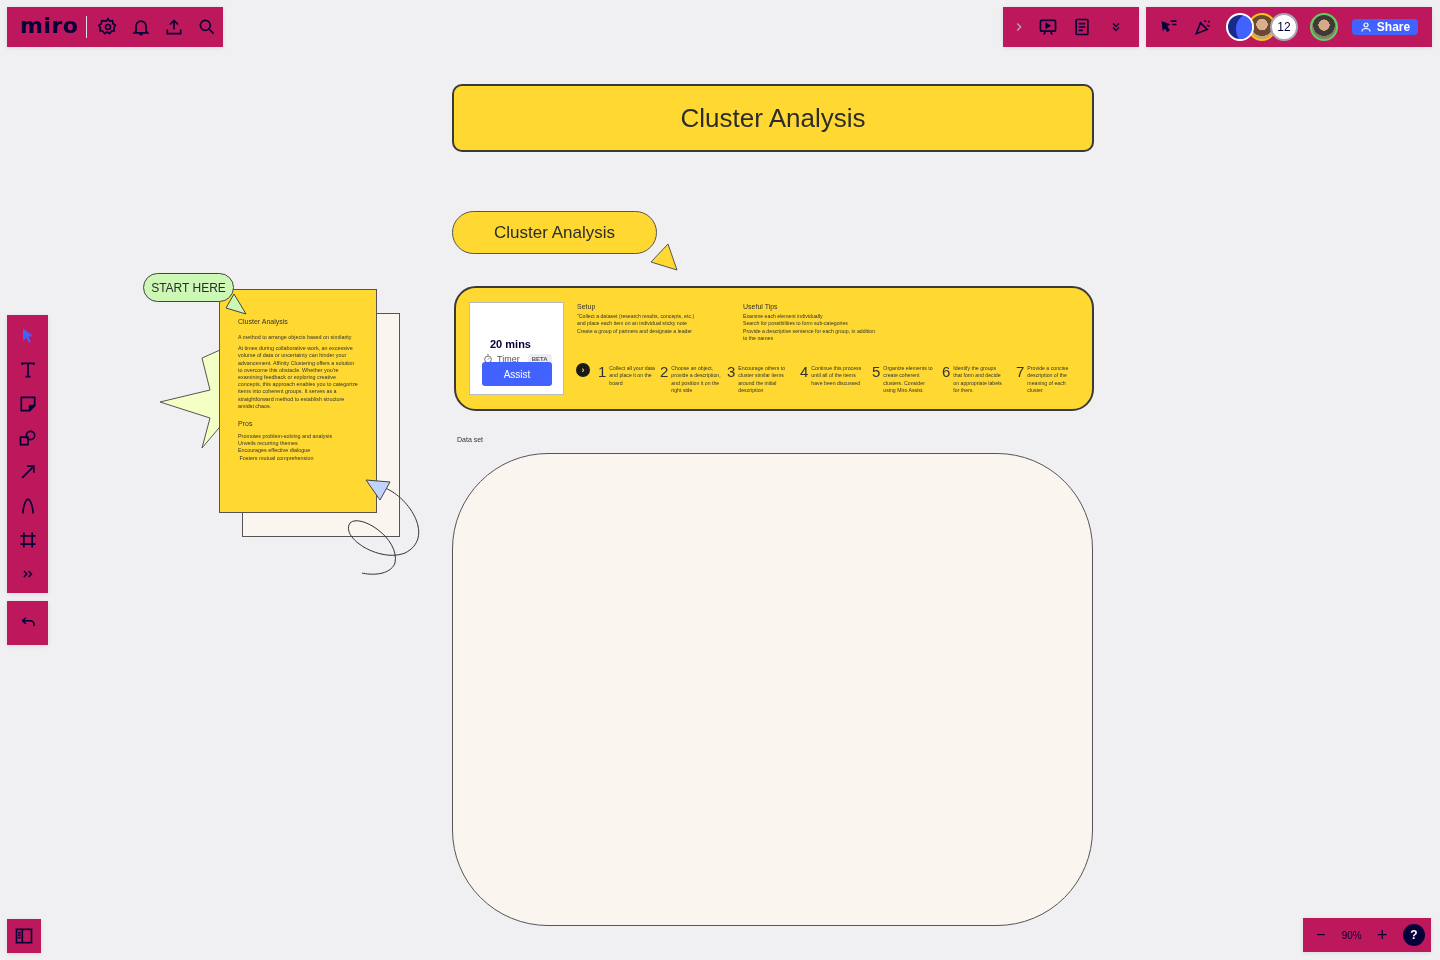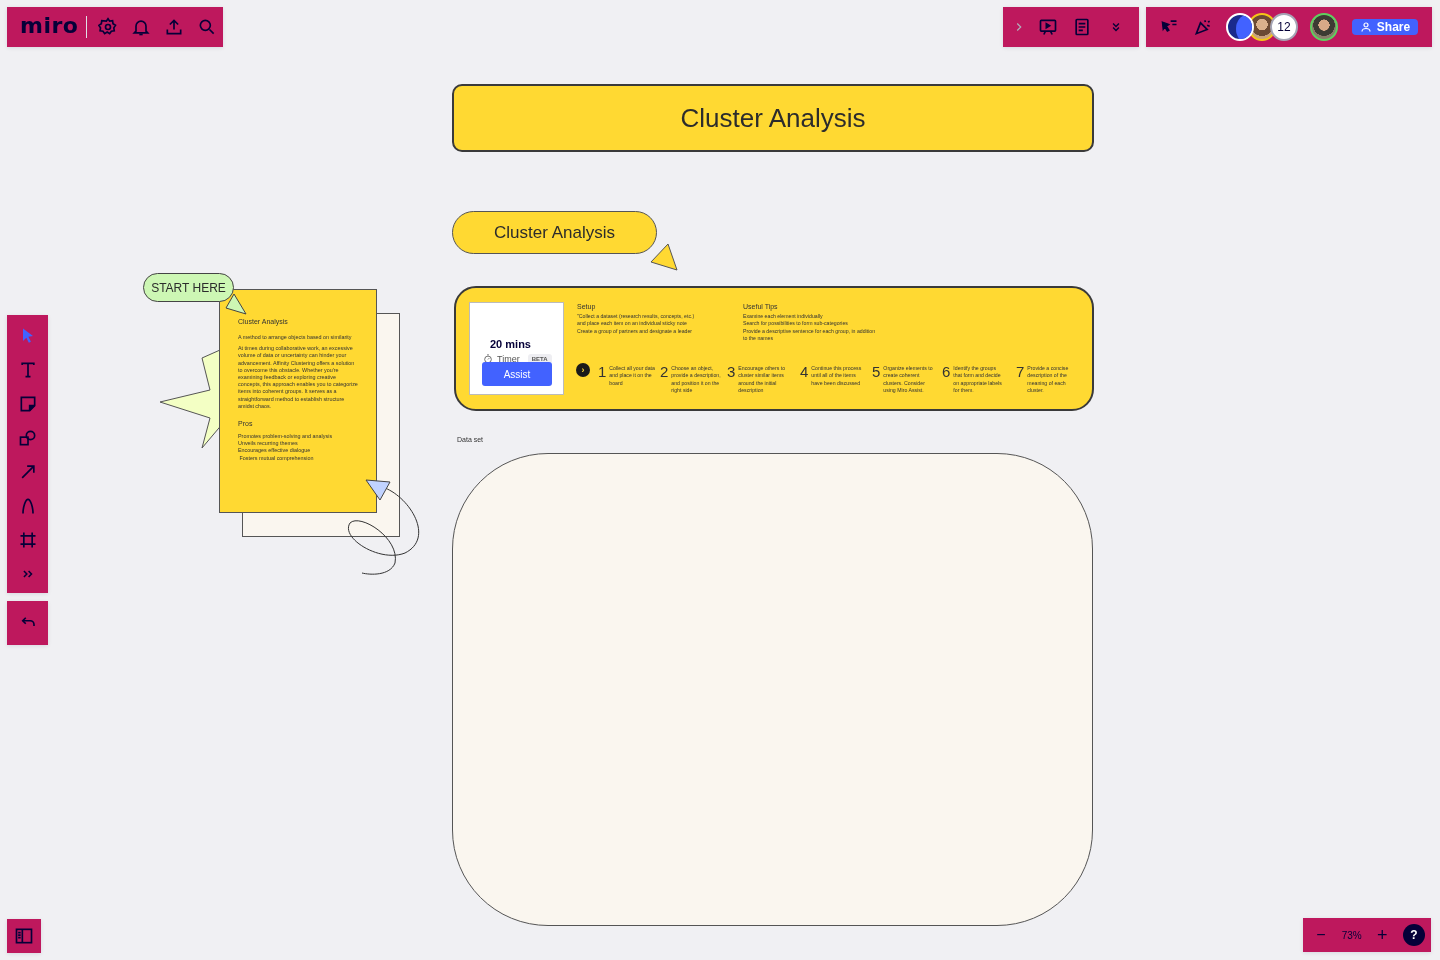--- a/index.html
+++ b/index.html
@@ -206,21 +206,21 @@
 
 <div id="bottom-left" class="panel">
   <svg viewBox="0 0 24 24" fill="none" stroke="#050038" stroke-width="2" style="width:20px;height:20px">
       <rect x="3" y="4" width="18" height="16"></rect>
       <path d="M10 4v16M5 8h3M5 11h3M5 14h3"></path>
     </svg>
 </div>
 
 <div id="bottom-right" class="panel">
   <div class="ibtn" style="width:24px;height:24px;font-size:16px">−</div>
-  <div class="zoom-pct">73%</div>
+  <div class="zoom-pct">90%</div>
   <div class="ibtn" style="width:24px;height:24px;font-size:18px">+</div>
   <div class="help">?</div>
 </div>
 
 <div id="title-banner" class="abs">Cluster Analysis</div>
 
 <div id="sub-pill" class="abs">Cluster Analysis</div>
 <svg class="abs" style="left:648px;top:242px;width:32px;height:32px" viewBox="0 0 32 32">
     <path d="M20 2L29 28L3 20z" fill="#ffd932" stroke="#555" stroke-width="1"></path>
   </svg>

